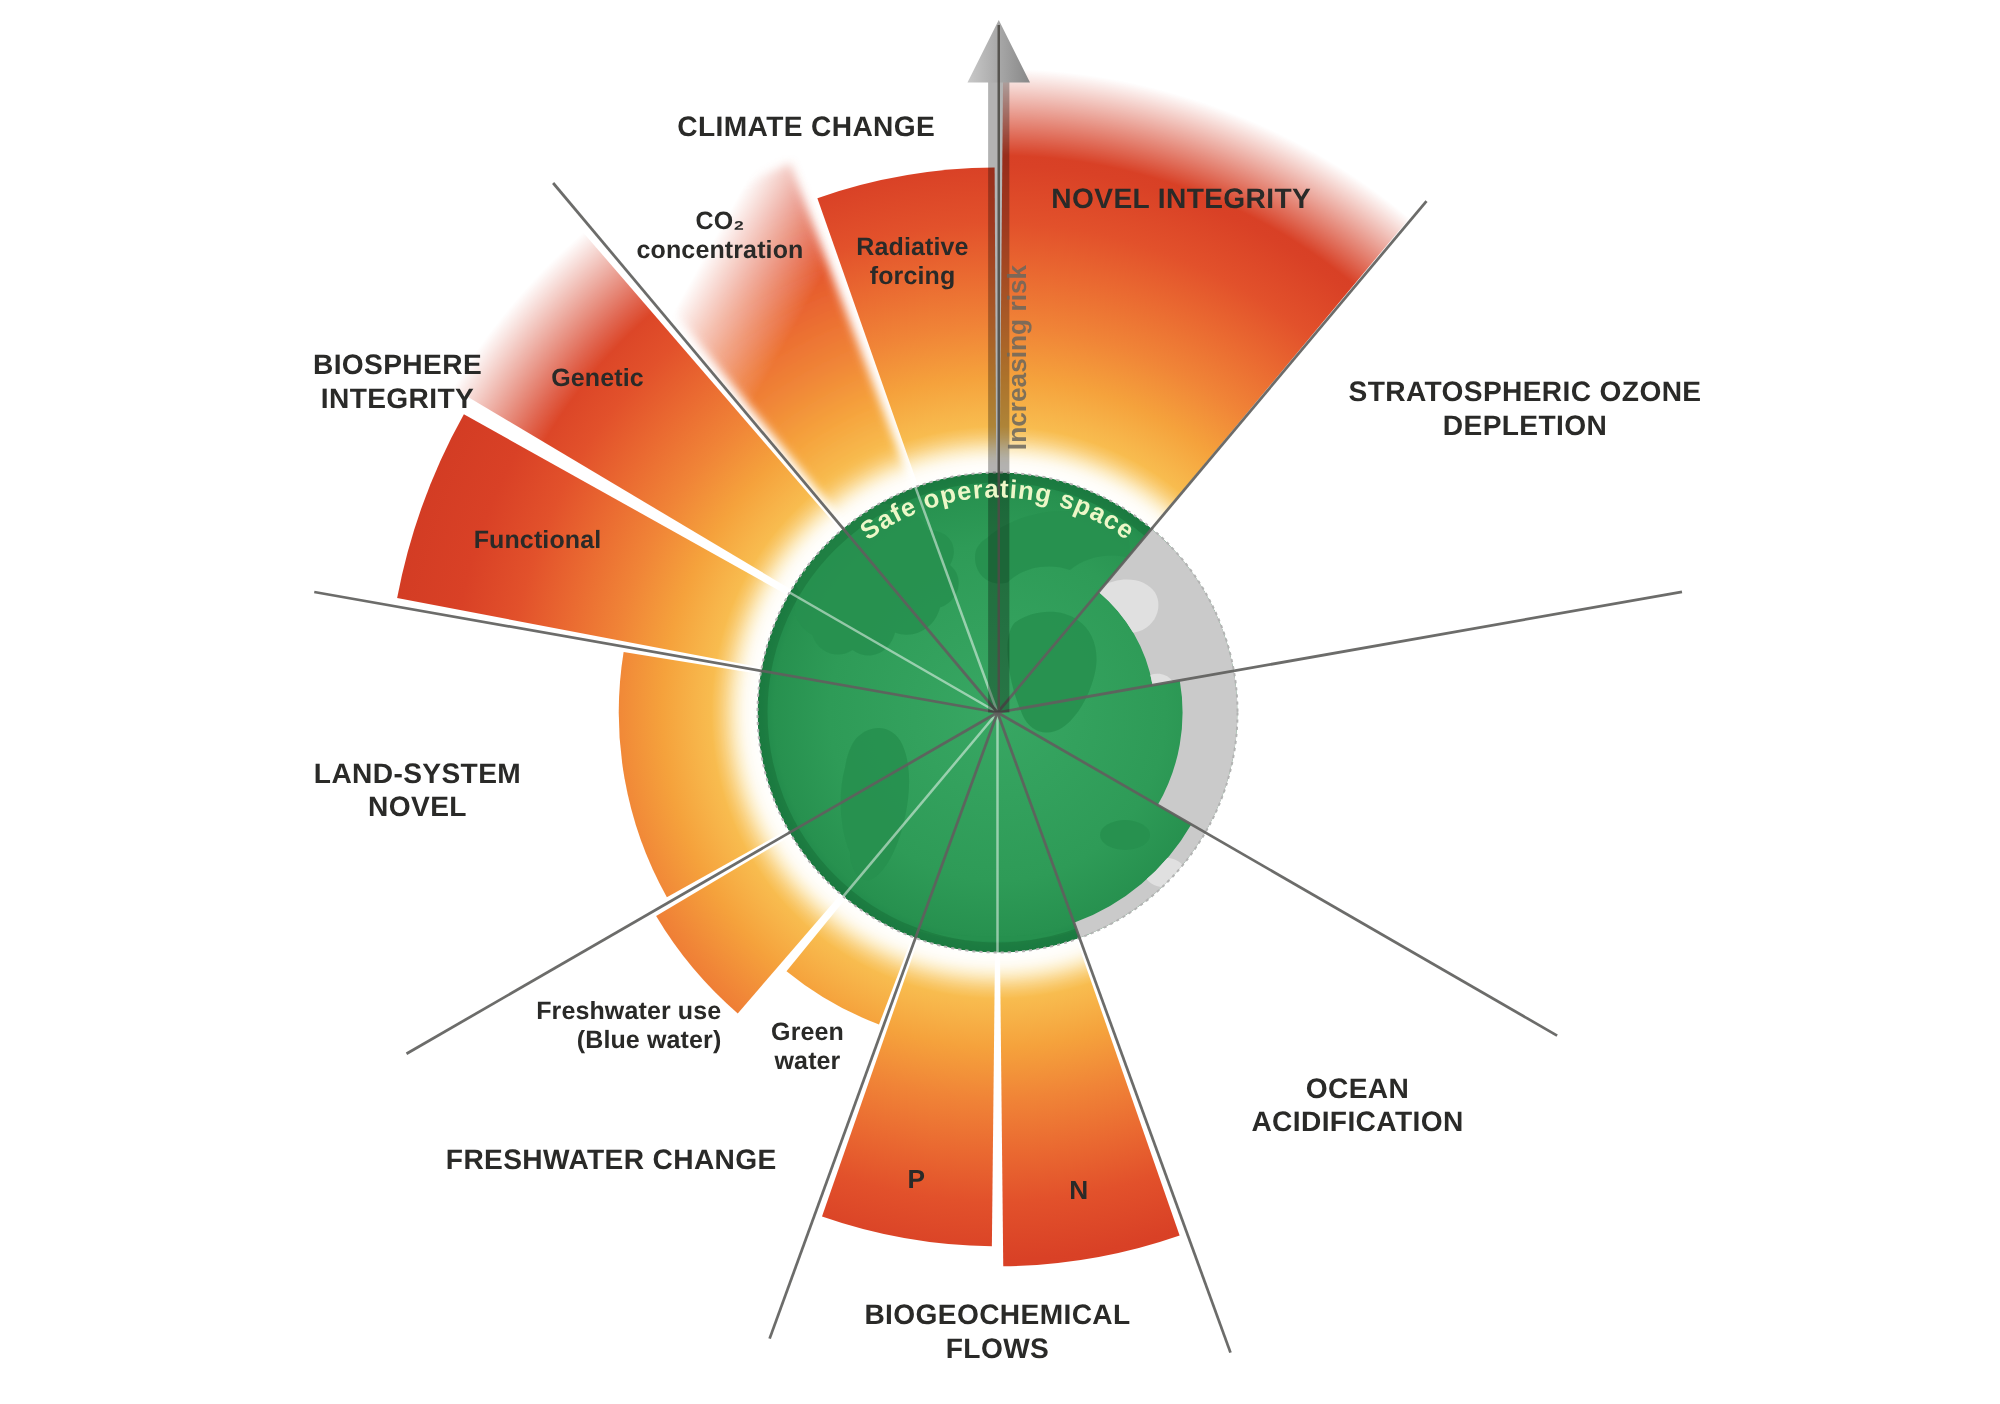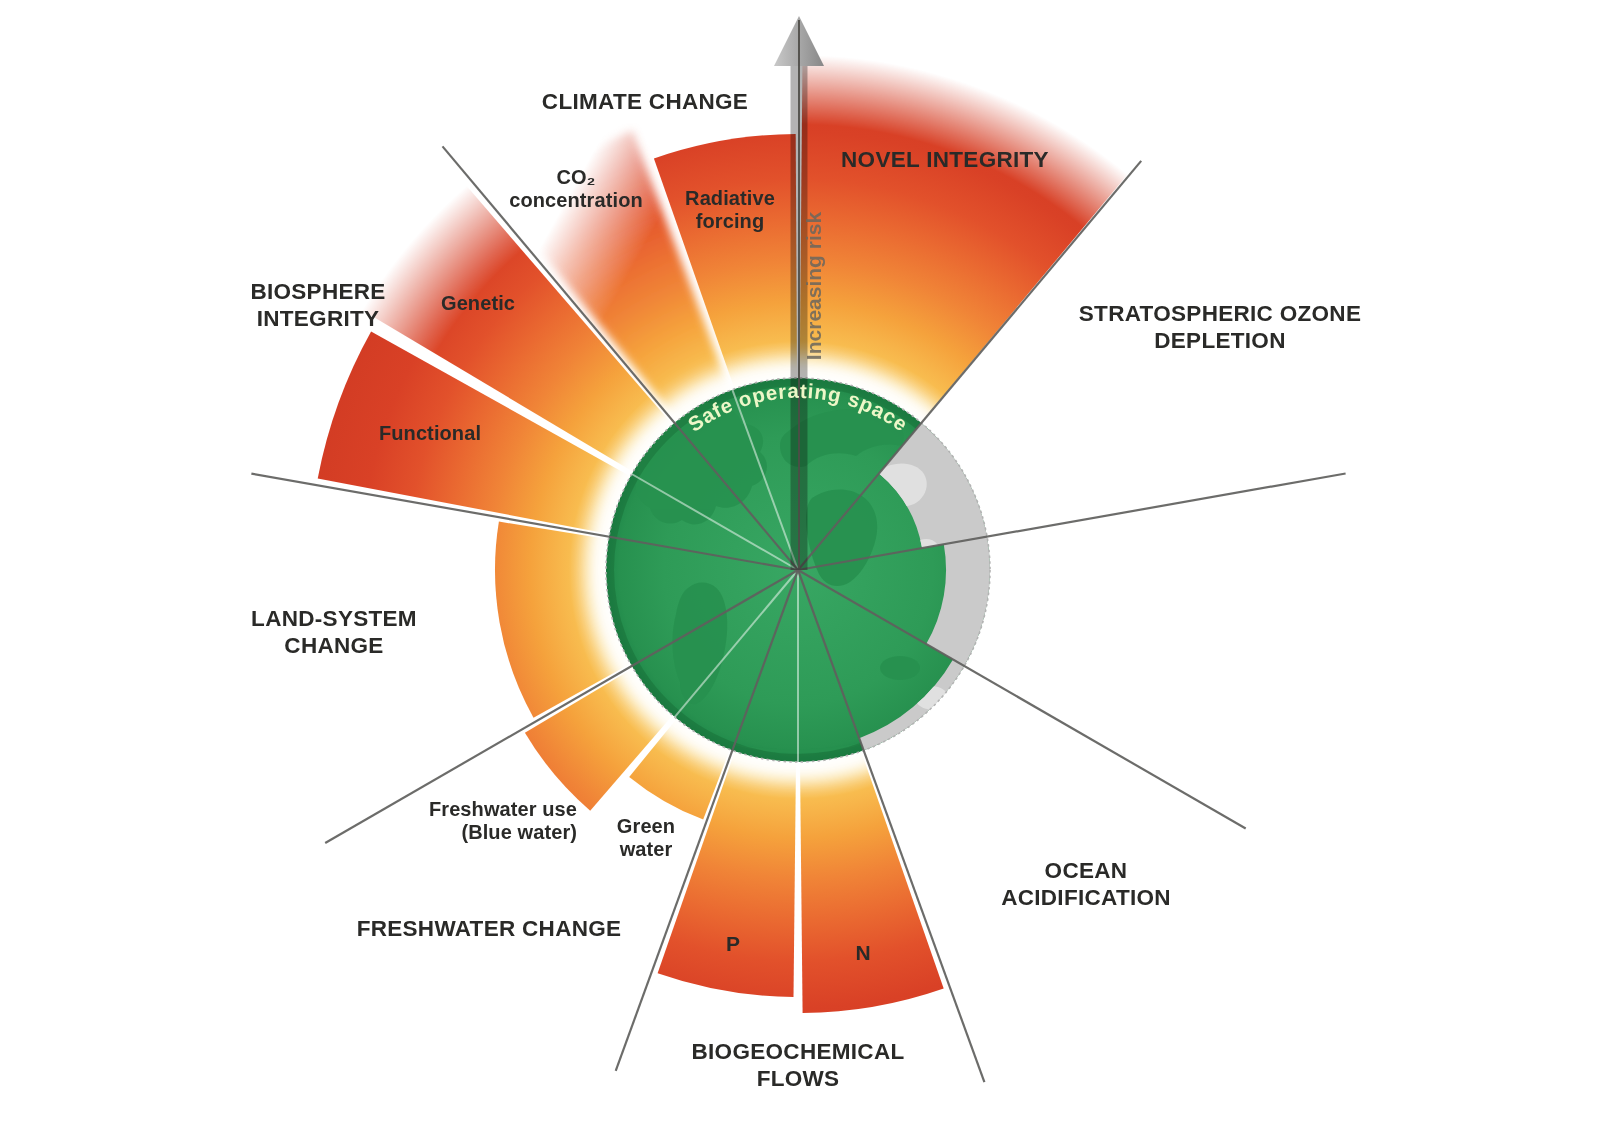--- a/index.html
+++ b/index.html
@@ -161,21 +161,21 @@
       <div class="lbl main" style="left: 645px; top: 101px;">CLIMATE CHANGE</div>
       <div class="lbl main" style="left: 945px; top: 159px;">NOVEL INTEGRITY</div>
       <div class="lbl main" style="left: 1220px; top: 327px;">STRATOSPHERIC OZONE
 DEPLETION</div>
       <div class="lbl main" style="left: 798px; top: 1065px;">BIOGEOCHEMICAL
 FLOWS</div>
       <div class="lbl main" style="left: 1086px; top: 884px;">OCEAN
 ACIDIFICATION</div>
       <div class="lbl main" style="left: 489px; top: 928px;">FRESHWATER CHANGE</div>
       <div class="lbl main" style="left: 334px; top: 632px;">LAND-SYSTEM
-CHANGE</div>
+NOVEL</div>
       <div class="lbl main" style="left: 318px; top: 305px;">BIOSPHERE
 INTEGRITY</div>
       <div class="lbl sub" style="left: 576px; top: 189px;">CO₂
 concentration</div>
       <div class="lbl sub" style="left: 730px; top: 186px; margin-top: 24px;">Radiative
 forcing</div>
       <div class="lbl sub" style="left: 478px; top: 303px;">Genetic</div>
       <div class="lbl sub" style="left: 430px; top: 433px;">Functional</div>
       <div class="lbl sub" style="left: 503px; top: 821px; text-align: right;">Freshwater use
 (Blue water)</div>

